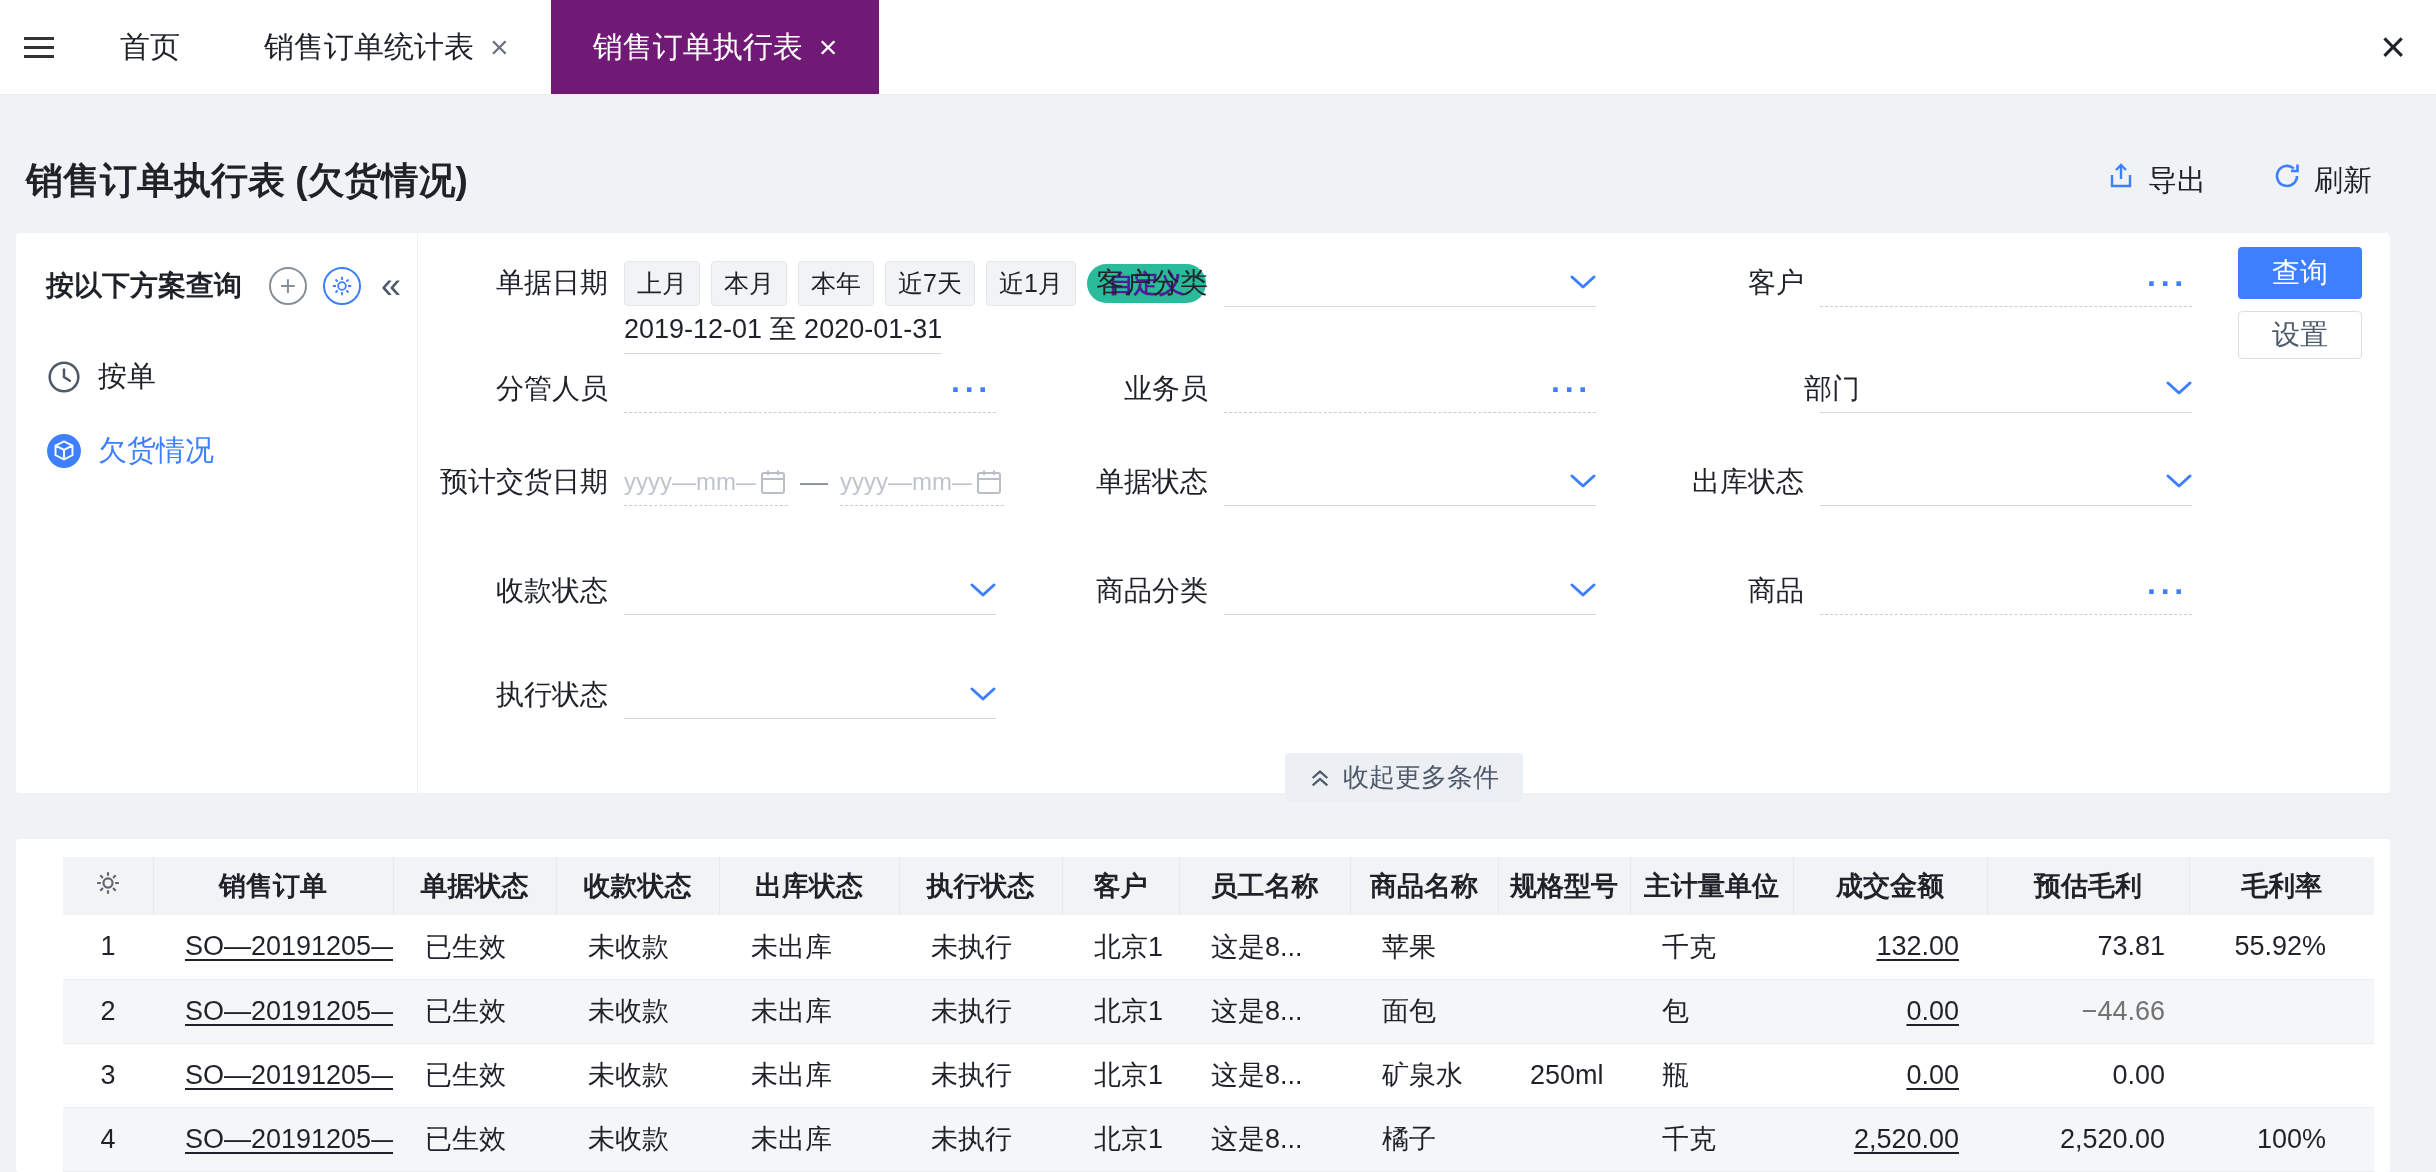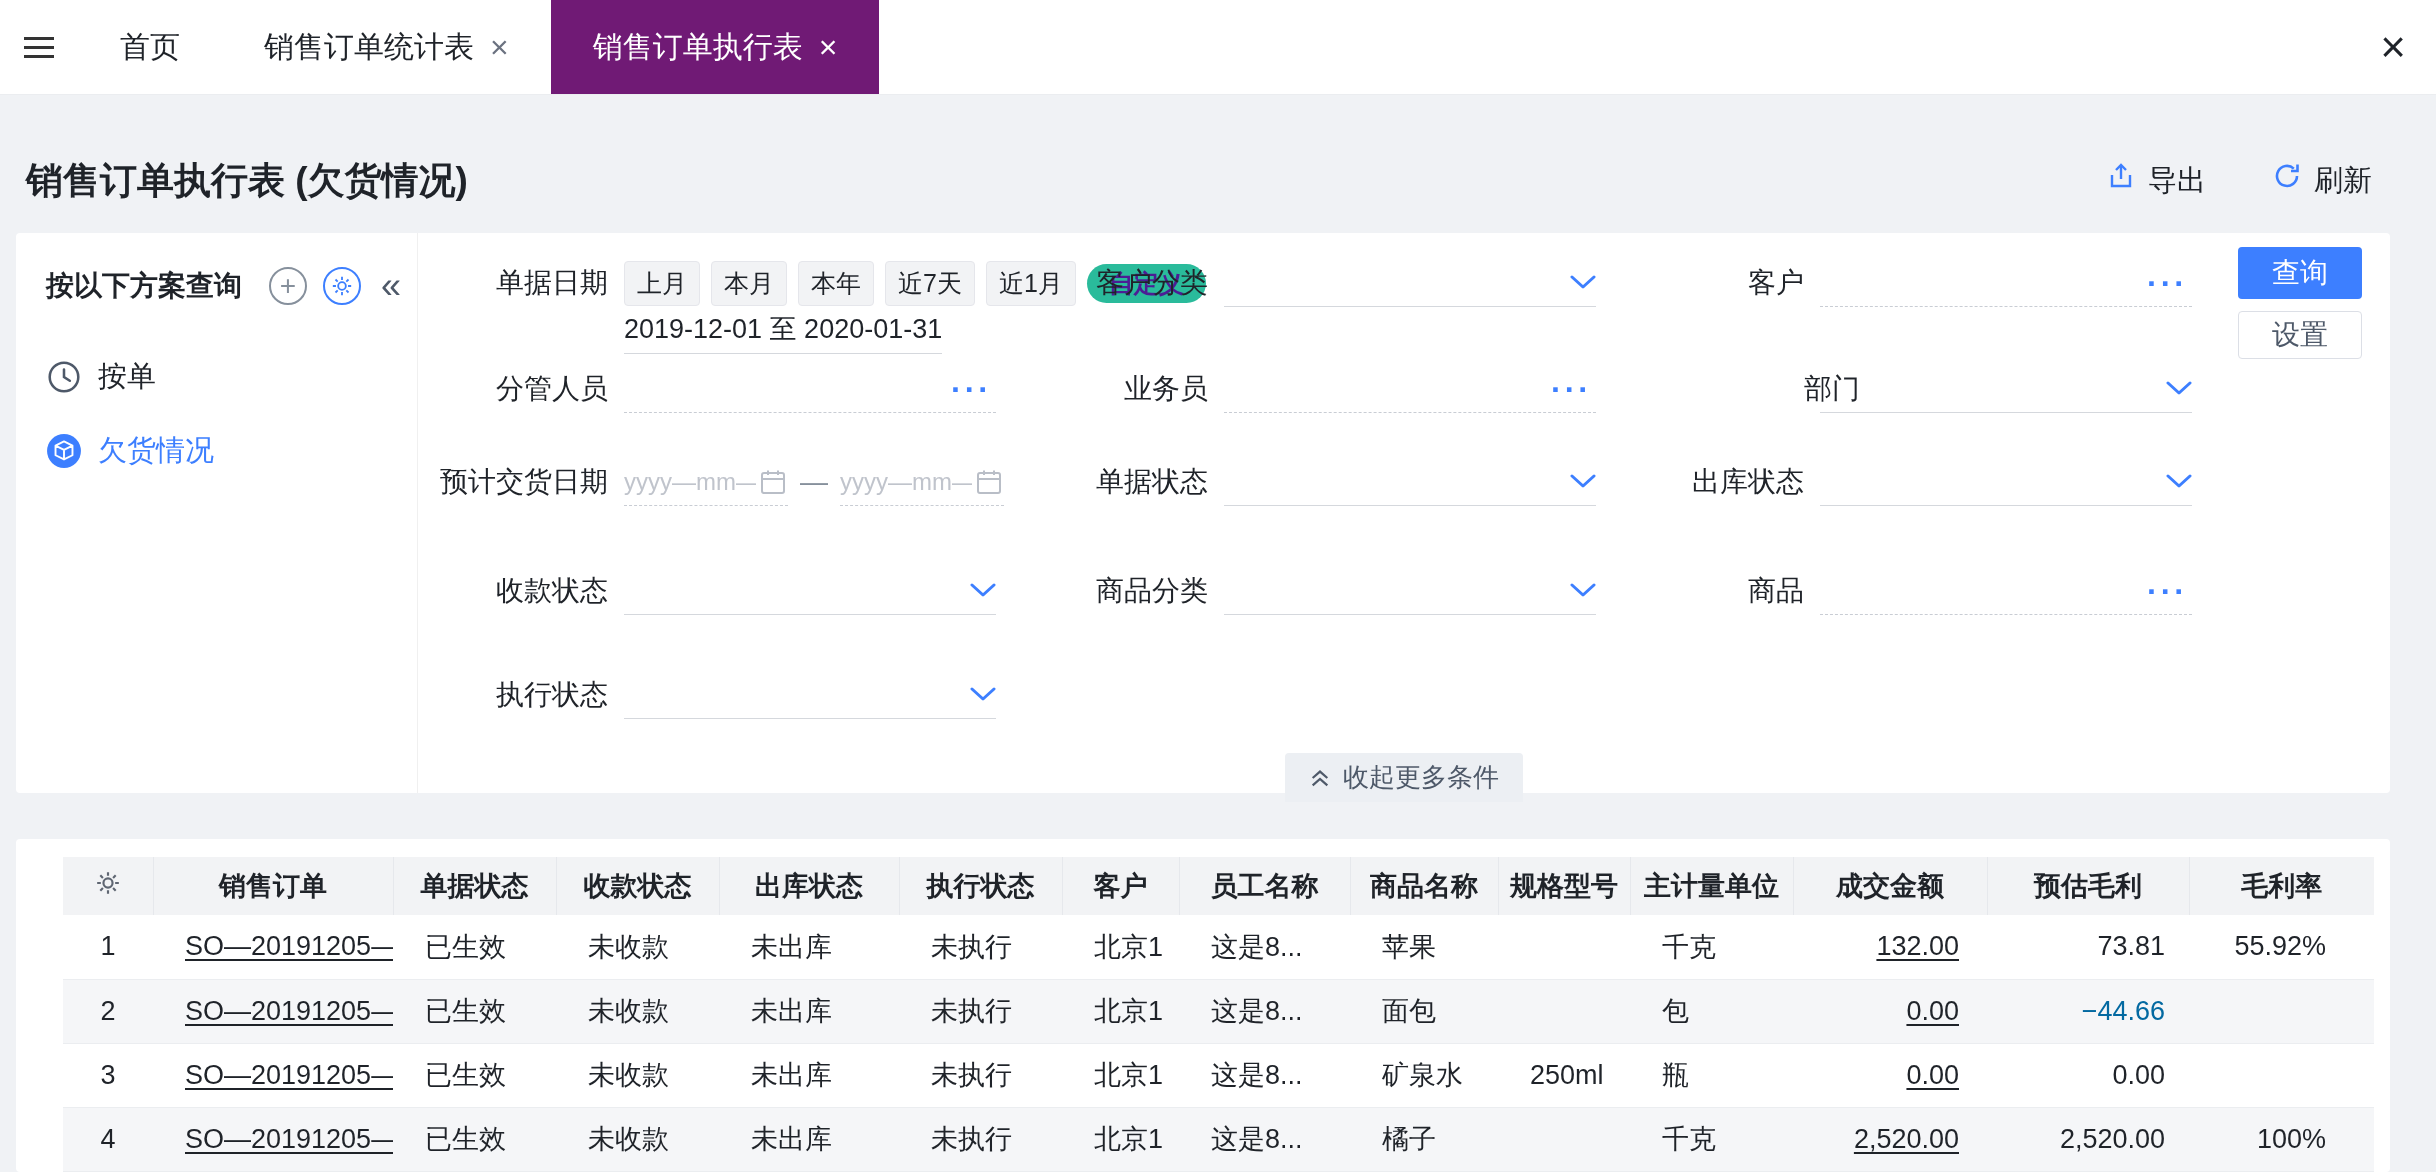--- a/index.html
+++ b/index.html
@@ -86,21 +86,21 @@
              border-right: 1px solid #e6e8ec; white-space: nowrap; overflow: hidden; }
   thead th:last-child { border-right: none; }
   tbody td { height: 64px; border-bottom: 1px solid #ebedf0; white-space: nowrap; overflow: hidden; }
   tbody tr:nth-child(even) { background: #f5f6f8; }
   .tc { text-align: center; }
   .tl { text-align: left; padding-left: 32px; }
   .tr-num { text-align: right; padding-right: 28px; }
   .tr-num2 { text-align: right; padding-right: 24px; }
   .tr-pct { text-align: right; padding-right: 48px; }
   .lnk { text-decoration: underline; text-underline-offset: 4px; cursor: pointer; }
-  .neg { color: #0369a1; }
+  .neg { color: #737373; }
   .th-gear { color: #5f6672; }
 </style>
 </head>
 <body>
 
 <div class="root">
 
   <div class="tabbar">
     <div class="burger-wrap">
       <span class="burger">

